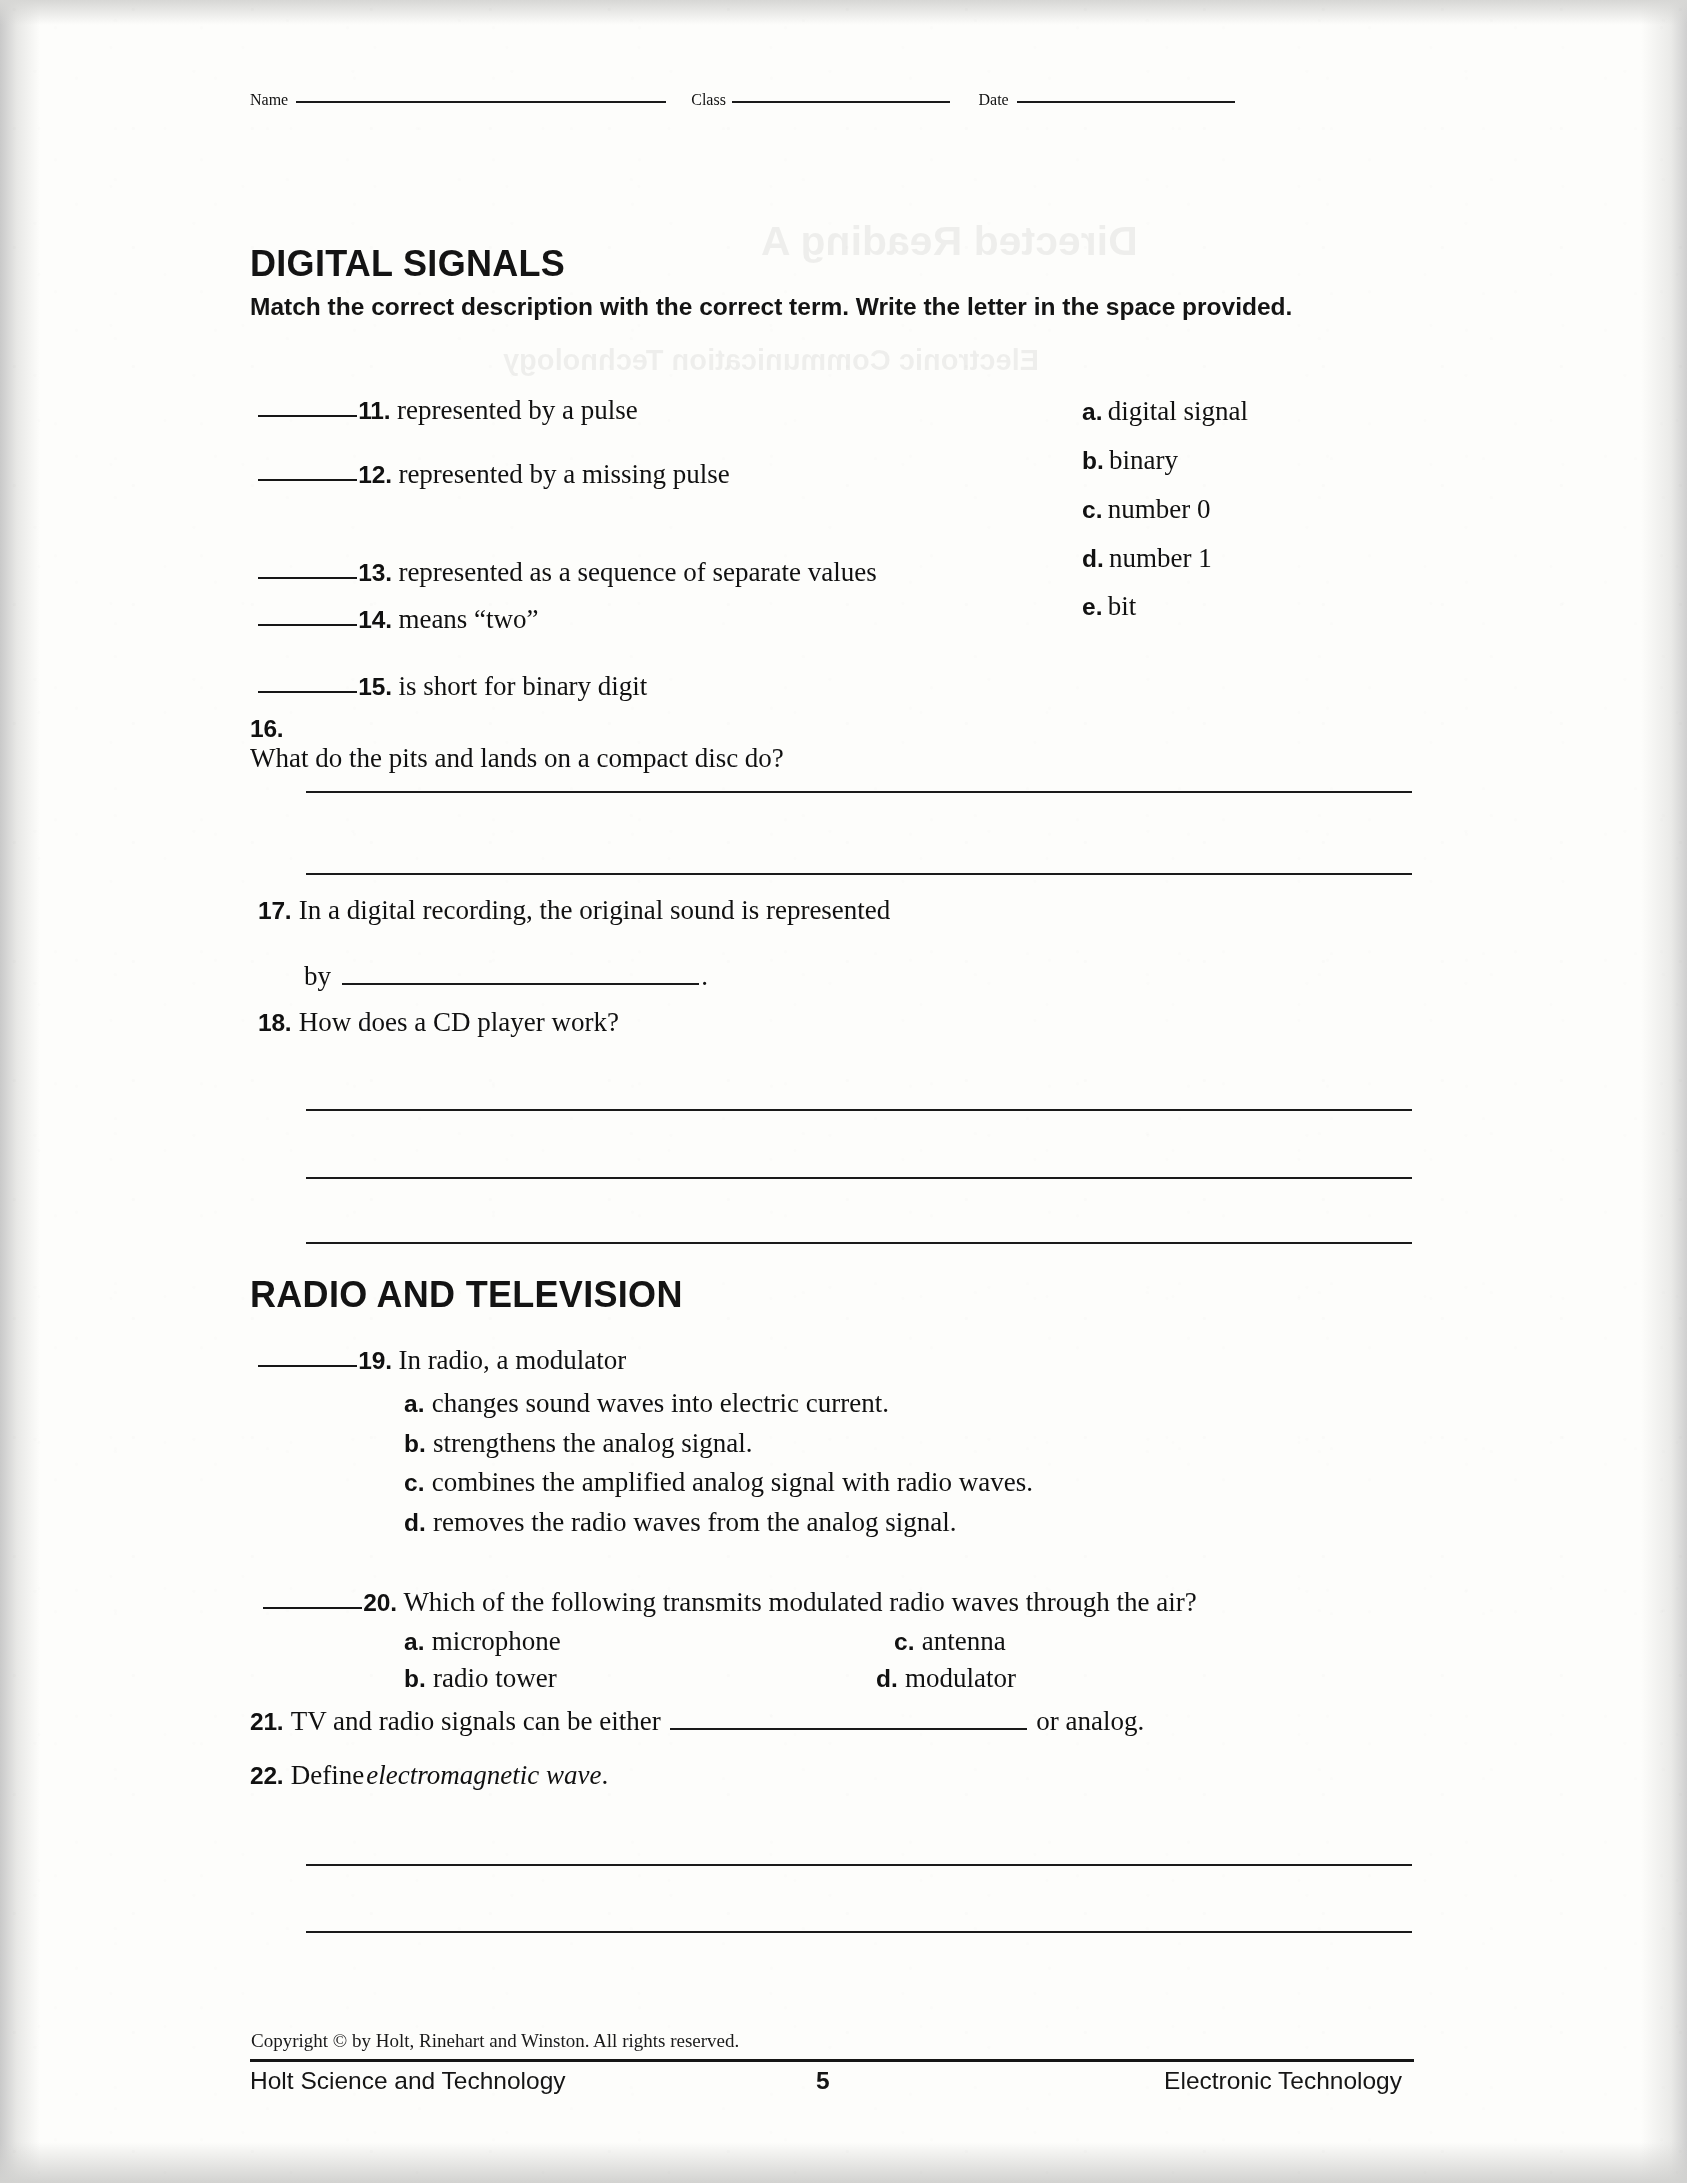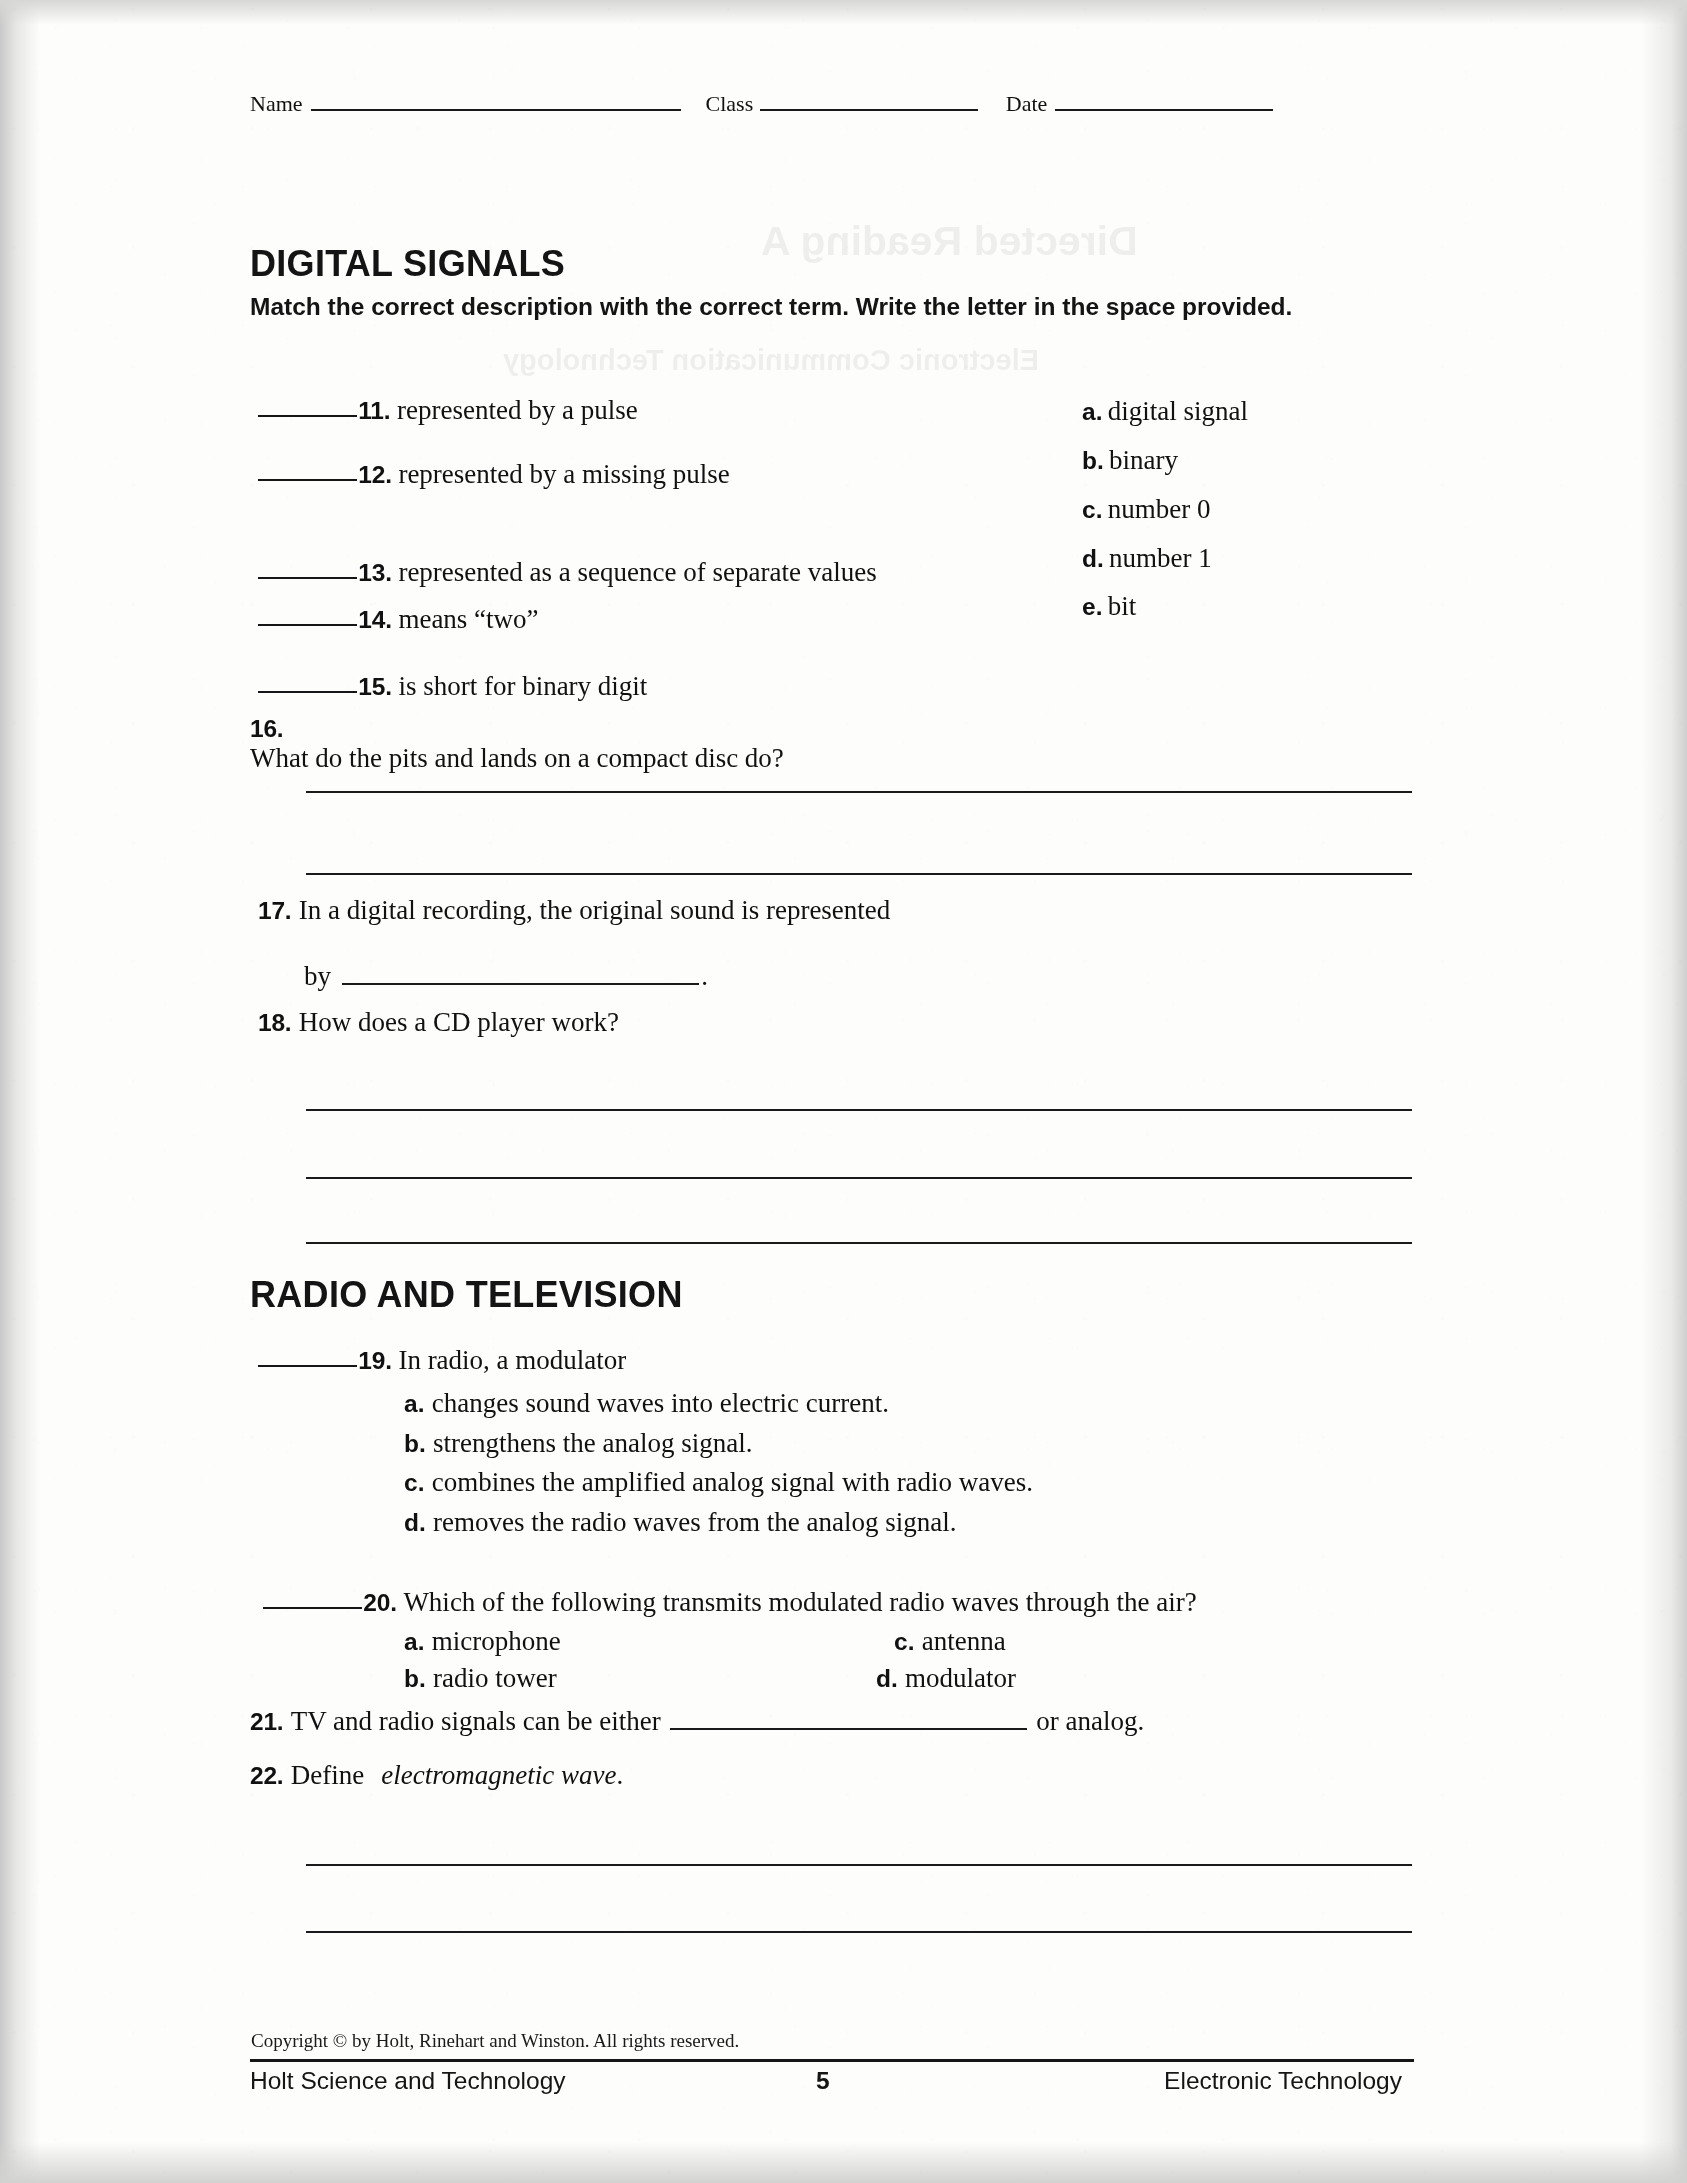--- a/index.html
+++ b/index.html
@@ -68,21 +68,21 @@
   
   #content {
     position:absolute;
     left:0; top:0; width:1687px; height:2183px;
   }
 
   
   .topline {
     position:absolute; left:250px; top:91px; width:1164px;
     display:flex; align-items:flex-end;
-    font-size:22px;
+    font-size:16px;
   }
   .topline .lbl { white-space:nowrap; }
   .rule { border-bottom:2.3px solid #1a1a1a; }
   .rule-name { flex:0 0 370px; margin:0 0 6px 8px; }
   .rule-class { flex:0 0 218px; margin:0 0 6px 6.6px; }
   .rule-date  { flex:0 0 218px; margin:0 0 6px 8px; }
   .gap-1 { flex:0 0 25px; }
   .gap-2 { flex:0 0 28px; }
 
   
@@ -339,21 +339,21 @@
     <div class="qhang" style="left:250px; top:1706px;">
       <span class="qnum">21.</span>
       <span>TV and radio signals can be either</span>
       <span class="inline-blank" style="width:357px; margin:0 9.3px;"></span>
       <span>or analog.</span>
     </div>
 
     <div class="qhang" style="left:250px; top:1760px;">
       <span class="qnum">22.</span>
       <span>Define</span>
-      <span class="ital" style="margin-left:17px;">electromagnetic wave</span>
+      <span class="ital" style="margin-left:2px;">electromagnetic wave</span>
         <span>.</span>
     </div>
     <div class="ansline" style="left:306px; top:1864px; width:1106px;"></div>
     <div class="ansline" style="left:306px; top:1931px; width:1106px;"></div>
 
     <div id="copyright">Copyright © by Holt, Rinehart and Winston. All rights reserved.</div>
     <div id="footer-rule"></div>
     <div id="footer-row">
       <span id="footer-left">Holt Science and Technology</span>
       <span id="footer-page">5</span>

